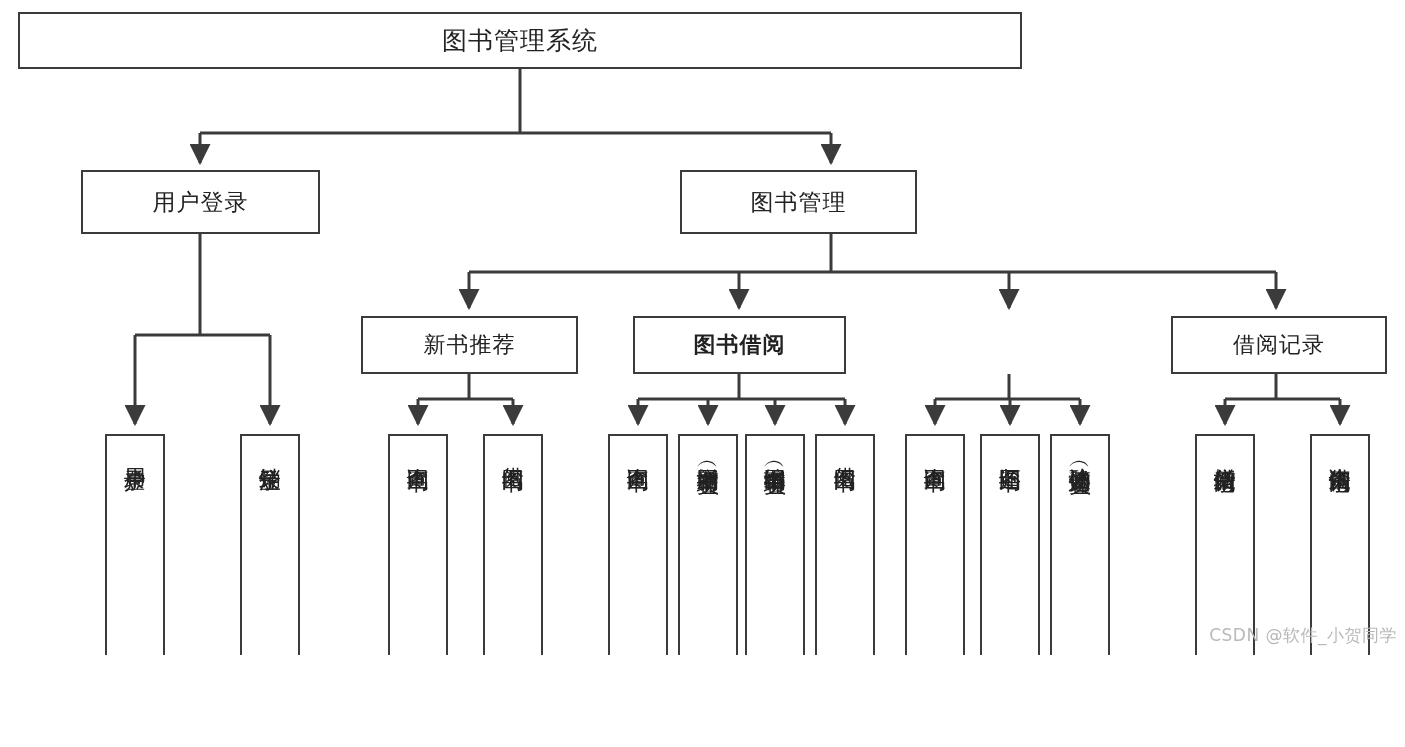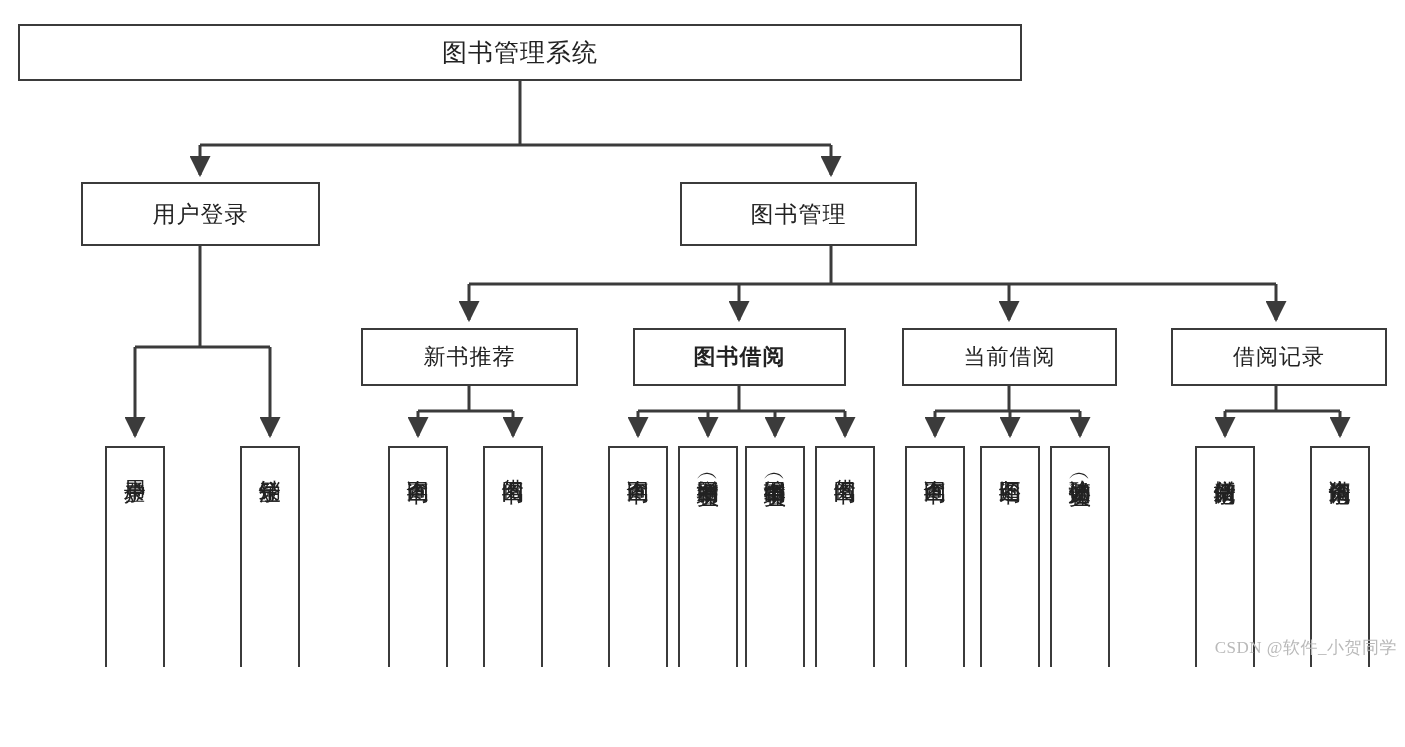--- a/index.html
+++ b/index.html
@@ -9,21 +9,20 @@
   }
   body {
     font-family: "DejaVu Sans", "Liberation Sans", sans-serif;
   }
   #canvas {
     position: relative;
     width: 1405px;
     height: 655px;
     background: #ffffff;
     overflow: hidden;
-    margin-top: 12px;
   }
   svg.edges {
     position: absolute;
     left: 0;
     top: 0;
     width: 1405px;
     height: 747px;
     pointer-events: none;
   }
   .node {
@@ -62,21 +61,20 @@
     white-space: nowrap;
   }
   #watermark {
     position: absolute;
     right: 8px;
     bottom: 8px;
     font-size: 17px;
     color: #b9b9b9;
     letter-spacing: 0.5px;
     white-space: nowrap;
-    font-family: Liberation Serif, serif;
   }
 </style>
 </head>
 <body>
 
 <div id="canvas">
 
   <svg class="edges" viewBox="0 0 1405 747" xmlns="http://www.w3.org/2000/svg">
     <defs>
       <marker id="arrow" viewBox="0 0 10 10" refX="9" refY="5" markerWidth="7" markerHeight="7" orient="auto-start-reverse">
@@ -137,23 +135,20 @@
   <div class="node lvl2" style="left:680px; top:170px; width:237px; height:64px;">
     <span class="htext">图书管理</span>
   </div>
 
   <div class="node lvl3" style="left:361px; top:316px; width:217px; height:58px;">
     <span class="htext">新书推荐</span>
   </div>
   <div class="node lvl3" style="left:633px; top:316px; width:213px; height:58px;font-weight:bold;">
     <span class="htext">图书借阅</span>
   </div>
-  <div class="node lvl3" style="left:902px; top:316px; width:215px; height:58px;">
-    <span class="htext">当前借阅</span>
-  </div>
   <div class="node lvl3" style="left:1171px; top:316px; width:216px; height:58px;">
     <span class="htext">借阅记录</span>
   </div>
 
   <div class="node leaf" style="left:105px; top:434px; width:60px; height:301px;">
     <span class="vtext">用户登录</span>
   </div>
   <div class="node leaf" style="left:240px; top:434px; width:60px; height:301px;">
     <span class="vtext">注销登录</span>
   </div>

